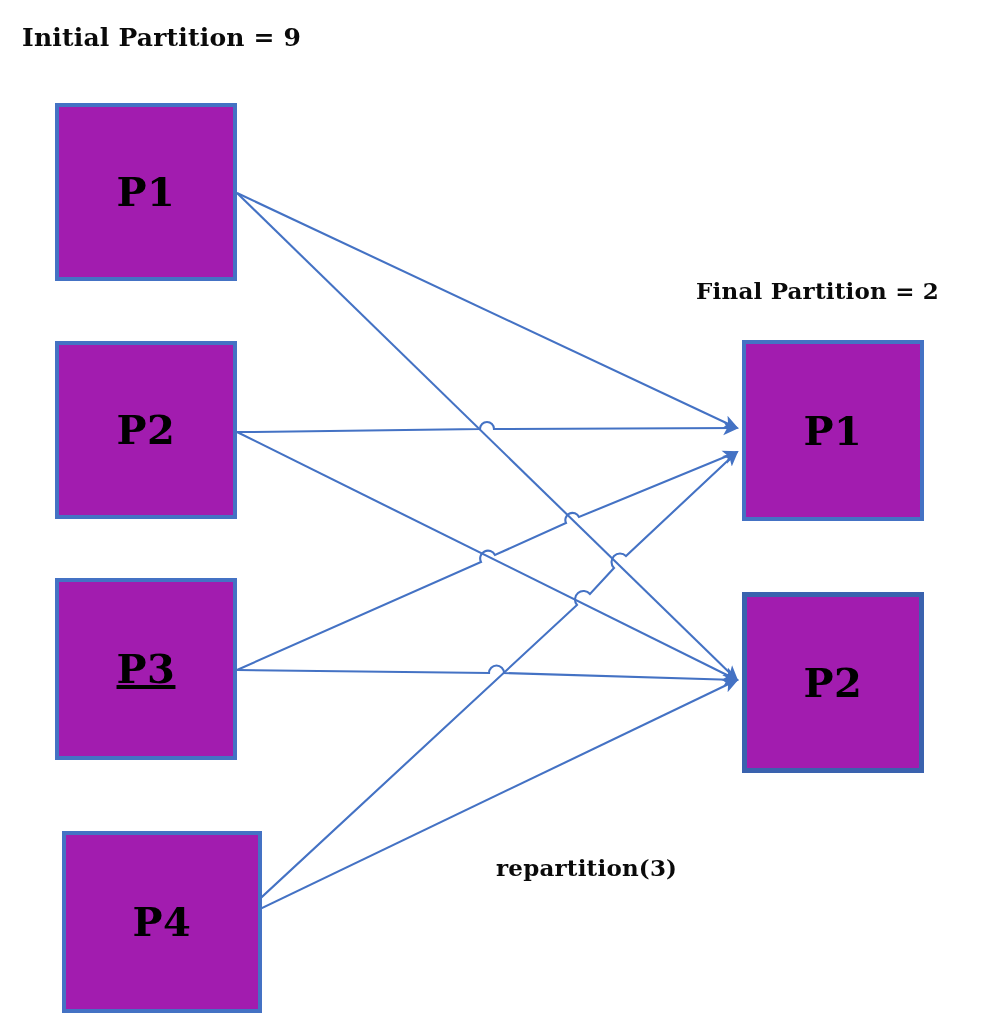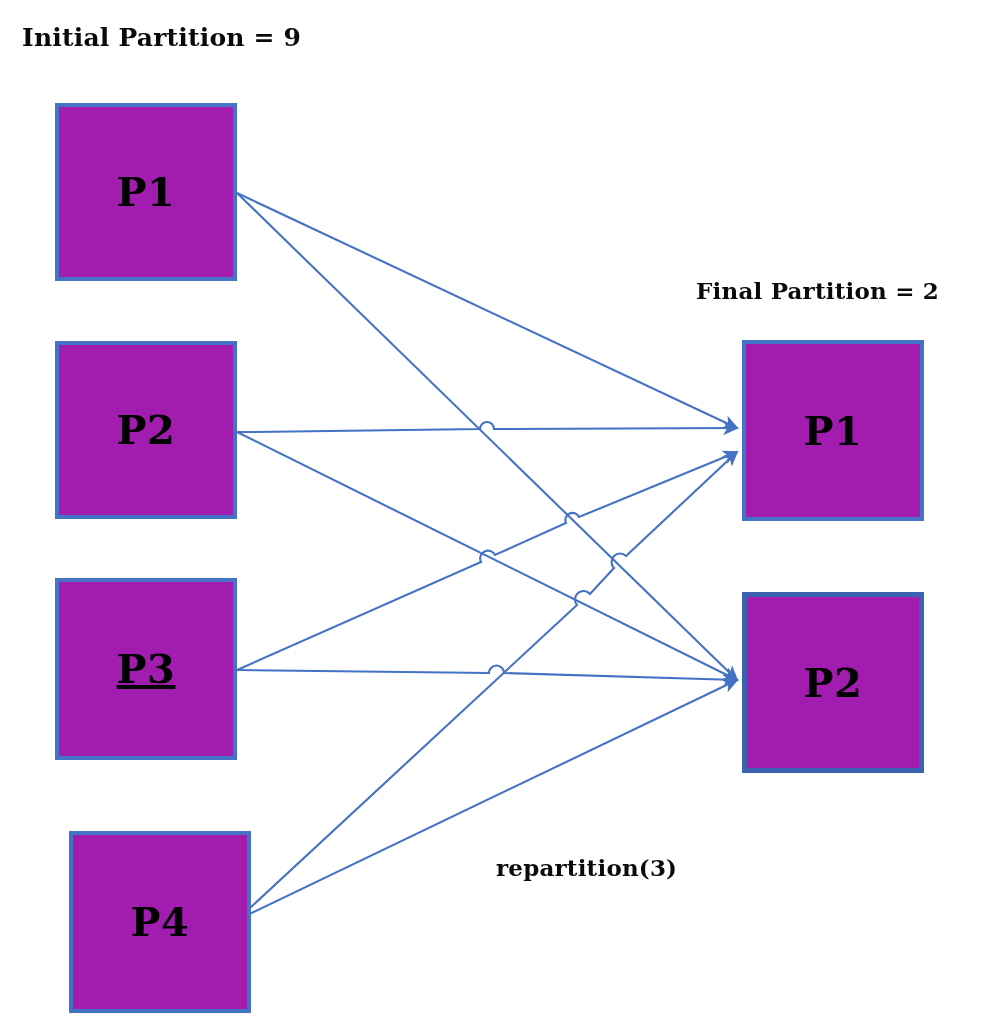--- a/index.html
+++ b/index.html
@@ -110,21 +110,21 @@
   </div>
 
   <div class="node-box" id="box-src-p2" style="left:55px; top:341px; width:182px; height:178px; border:4px solid #4472C4;">
     <span class="node-label">P2</span>
   </div>
 
   <div class="node-box" id="box-src-p3" style="left:55px; top:578px; width:182px; height:182px; border:4px solid #4472C4;text-decoration:underline;">
     <span class="node-label">P3</span>
   </div>
 
-  <div class="node-box" id="box-src-p4" style="left:69px; top:831px; width:182px; height:182px; border:4px solid #4472C4;">
+  <div class="node-box" id="box-src-p4" style="left:62px; top:831px; width:200px; height:182px; border:4px solid #4472C4;">
     <span class="node-label">P4</span>
   </div>
 
   <div class="node-box" id="box-dst-p1" style="left:742px; top:340px; width:182px; height:181px; border:4px solid #4472C4;">
     <span class="node-label">P1</span>
   </div>
 
   <div class="node-box" id="box-dst-p2" style="left:742px; top:592px; width:182px; height:181px; border:5px solid #3A62AE;">
     <span class="node-label">P2</span>
   </div>

